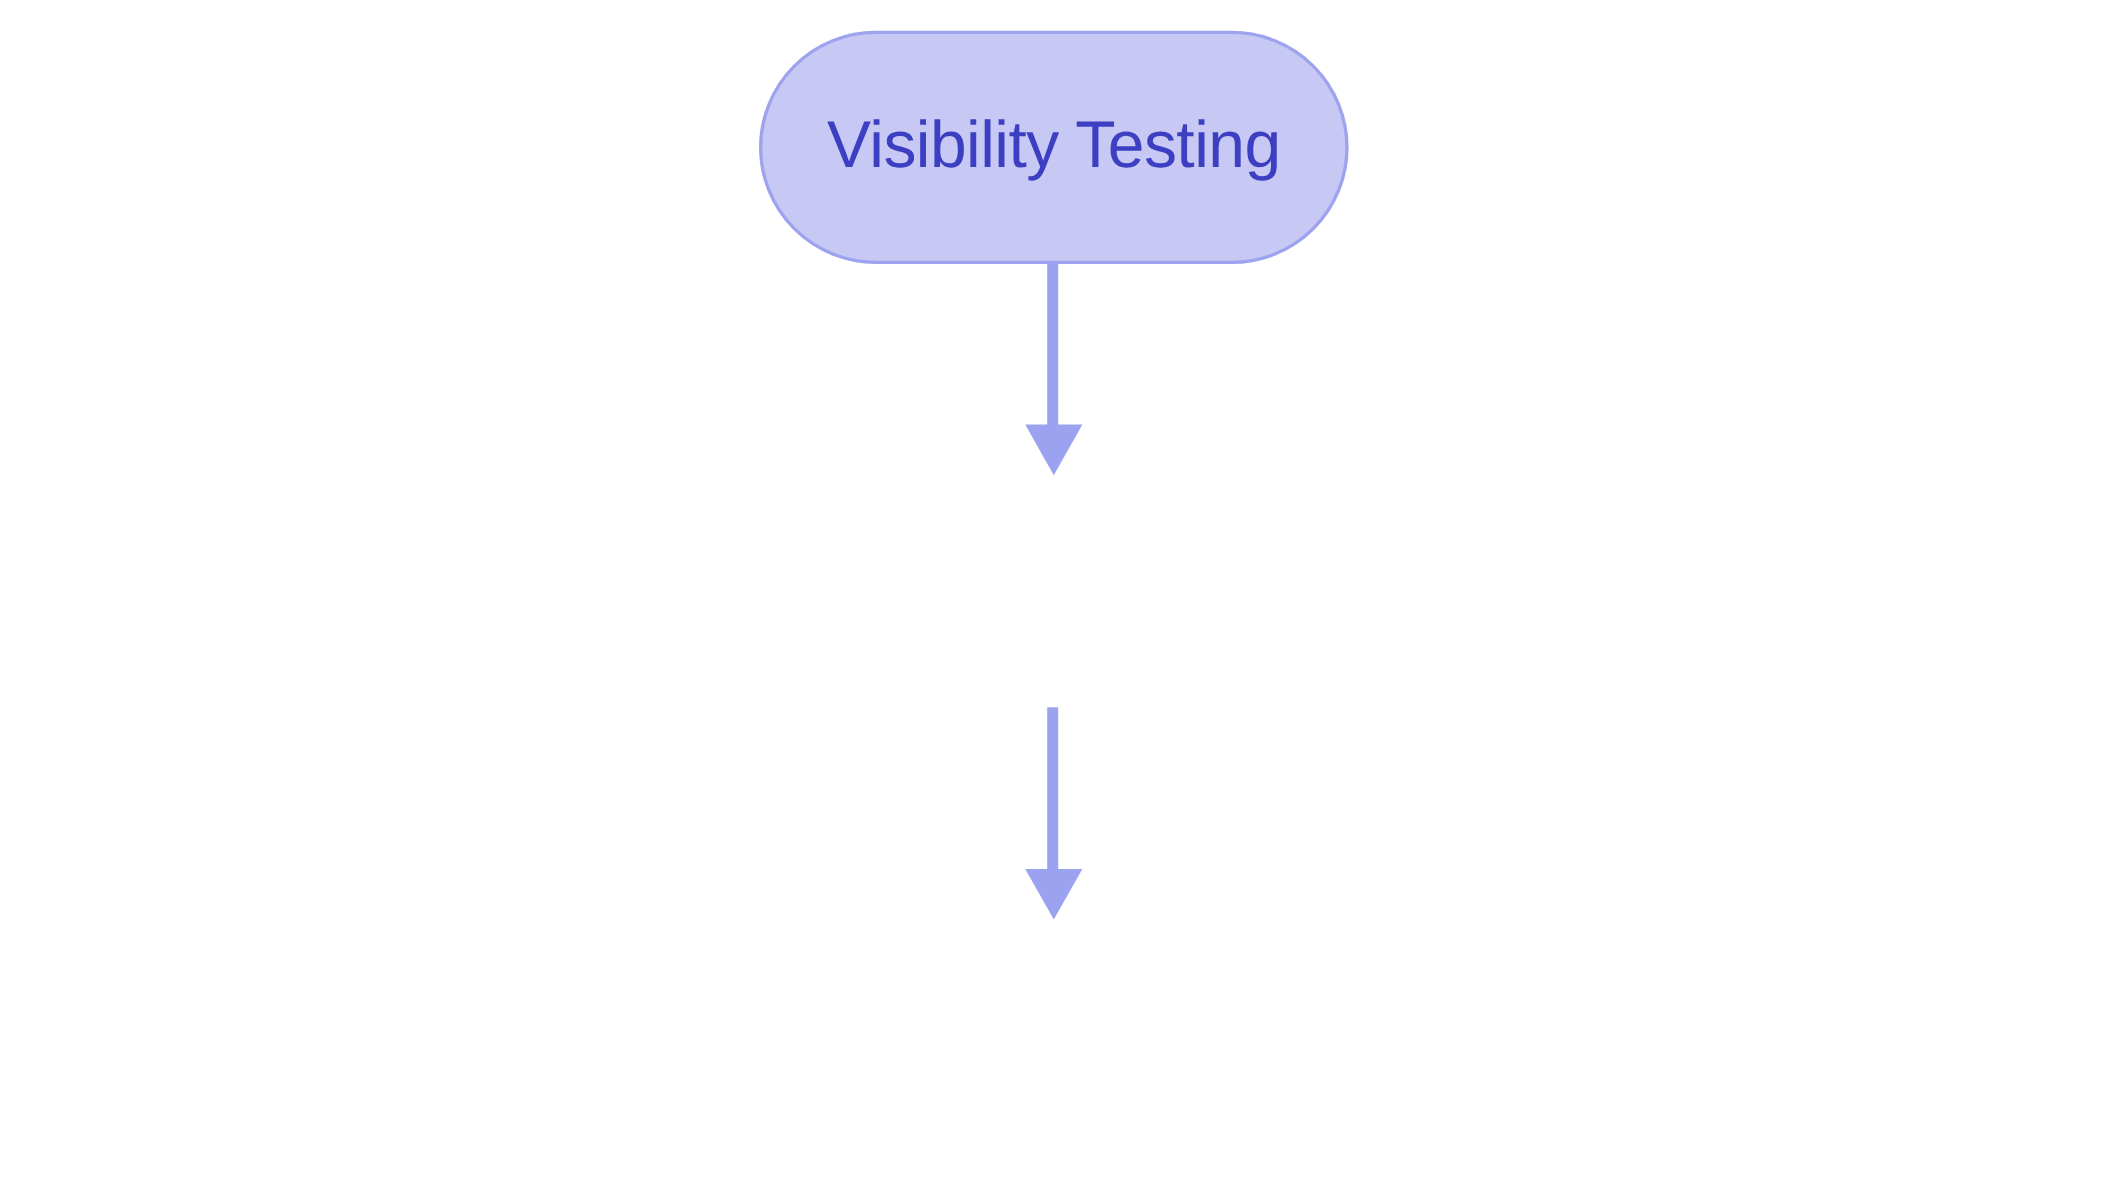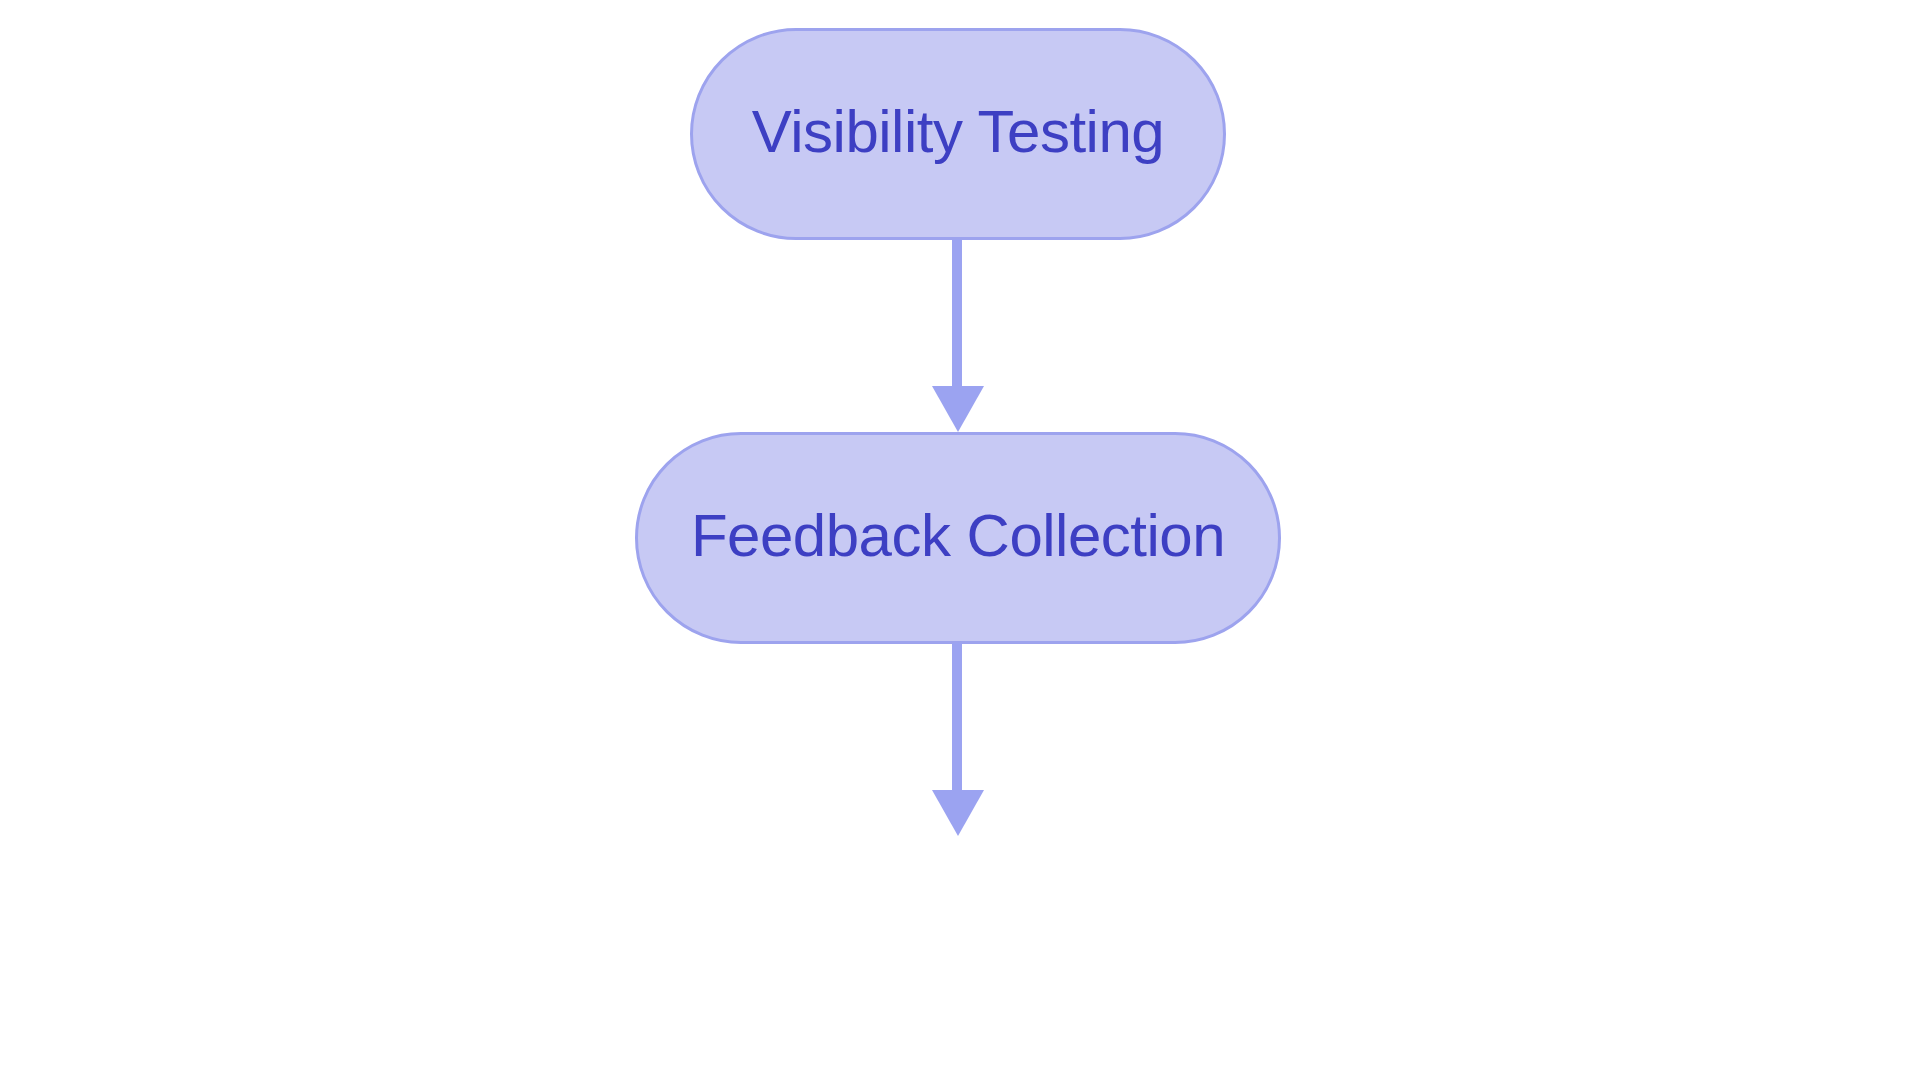--- a/index.html
+++ b/index.html
@@ -65,23 +65,20 @@
 
   <div class="flow-node node-1">
     <span class="node-label">Visibility Testing</span>
   </div>
 
   <div class="edge edge-1">
     <div class="arrow-shaft"></div>
     <div class="arrowhead"></div>
   </div>
 
-  <div class="flow-node node-2">
-    <span class="node-label">Feedback Collection</span>
-  </div>
 
   <div class="edge edge-2">
     <div class="arrow-shaft"></div>
     <div class="arrowhead"></div>
   </div>
 
 
 </div>
 
 </body></html>

